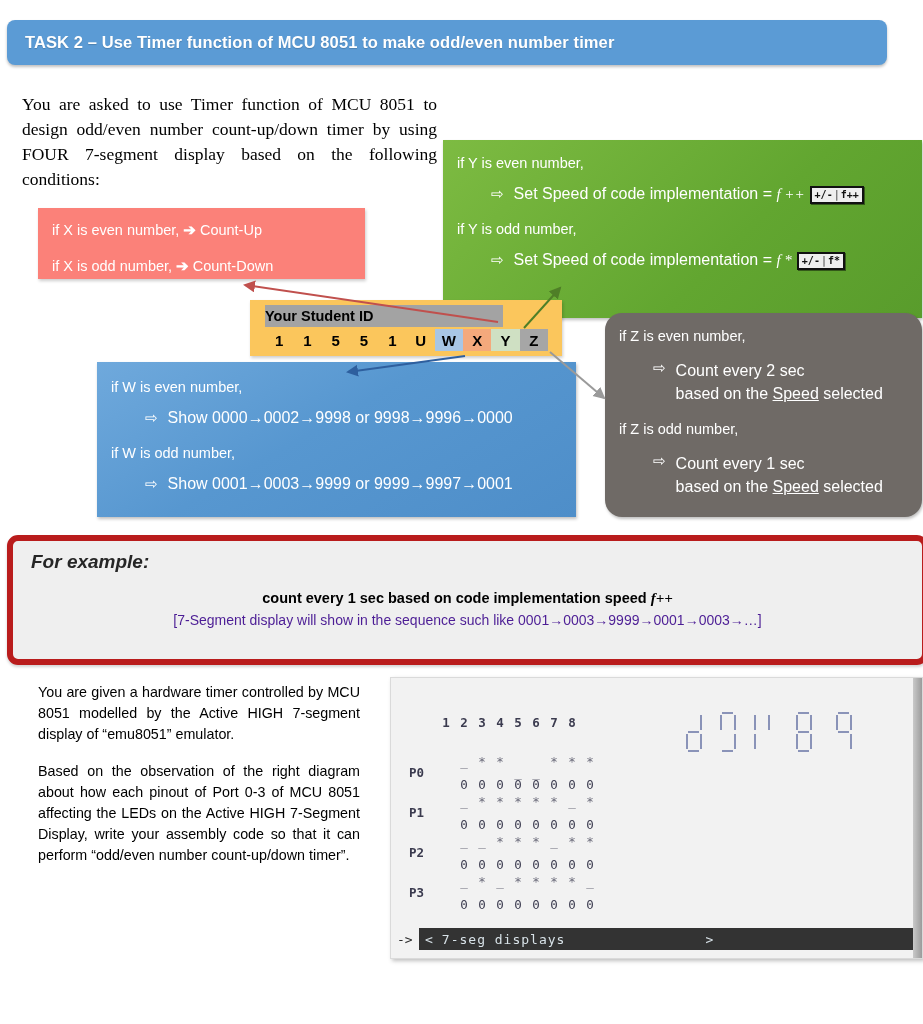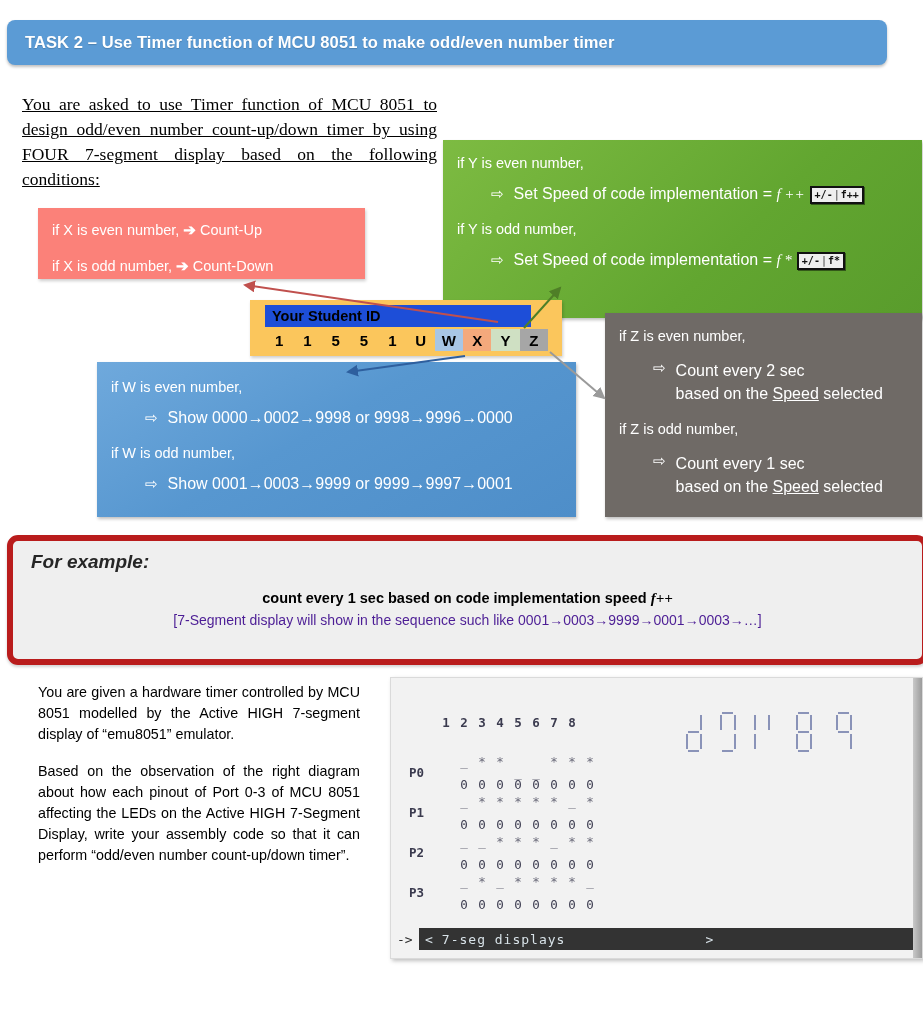--- a/index.html
+++ b/index.html
@@ -25,21 +25,20 @@
     text-shadow:0 1px 1px rgba(0,0,0,.18);
   }
 
   
   #intro-para{
     position:absolute;left:22px;top:92px;width:415px;
     font-family:"Liberation Serif", serif;
     font-size:17.5px;line-height:25px;
     text-align:justify;
     color:#000;
-    text-decoration:underline;
   }
 
   
   .cond-card{position:absolute;color:#fff;box-sizing:border-box;}
   .cond-card .ln{font-size:14.5px;line-height:1.25;white-space:nowrap;}
   .cond-card .sub{padding-left:34px;display:flex;align-items:baseline;gap:10px;white-space:nowrap;}
   .cond-card .arw{font-size:15px;}
   .ital{font-style:italic;font-family:"Liberation Serif",serif;font-size:15px;}
 
   
@@ -71,20 +70,21 @@
   }
   #card-w .ln{margin-bottom:13px;}
   #card-w .sub{margin-bottom:17px;}
 
   
   #card-z{
     left:605px;top:313px;width:317px;height:204px;
     background:#6F6A66;
     padding:14px 0 0 14px;
     box-shadow:1px 2px 3px rgba(0,0,0,.25);
+    border-radius:17px;
   }
   #card-z .ln{margin-bottom:14px;}
   #card-z .sub{margin-bottom:14px;align-items:flex-start;}
   #card-z .two{display:block;}
   #card-z .two div{line-height:1.45;}
   .u{text-decoration:underline;}
 
   
   .chip{
     display:inline-block;border:2px solid #111;background:#EFEFEF;color:#111;
@@ -94,23 +94,23 @@
   }
   .chip .sep{color:#666;padding:0 1px;}
 
   
   #sid-box{
     position:absolute;left:250px;top:300px;width:312px;height:56px;
     background:#FBC65C;
     box-shadow:1px 2px 3px rgba(0,0,0,.2);
   }
   #sid-title{
-    position:absolute;left:15px;top:5px;width:266px;height:22px;
-    background:#1d4ed8;color:#000;font-weight:bold;font-size:14.5px;
-    display:flex;align-items:center;padding-left:7px;box-sizing:border-box;
+    position:absolute;left:15px;top:5px;width:238px;height:22px;
+    background:#a3a3a3;color:#000;font-weight:bold;font-size:14.5px;
+    display:flex;align-items:center;box-sizing:border-box;
   }
   #sid-digits{
     position:absolute;left:15px;top:29px;width:283px;height:22px;
     display:flex;
   }
   #sid-digits .d{
     flex:1;display:flex;align-items:center;justify-content:center;
     font-size:15px;font-weight:bold;color:#000;
   }
   .d.w{background:#A8C6E5;}

